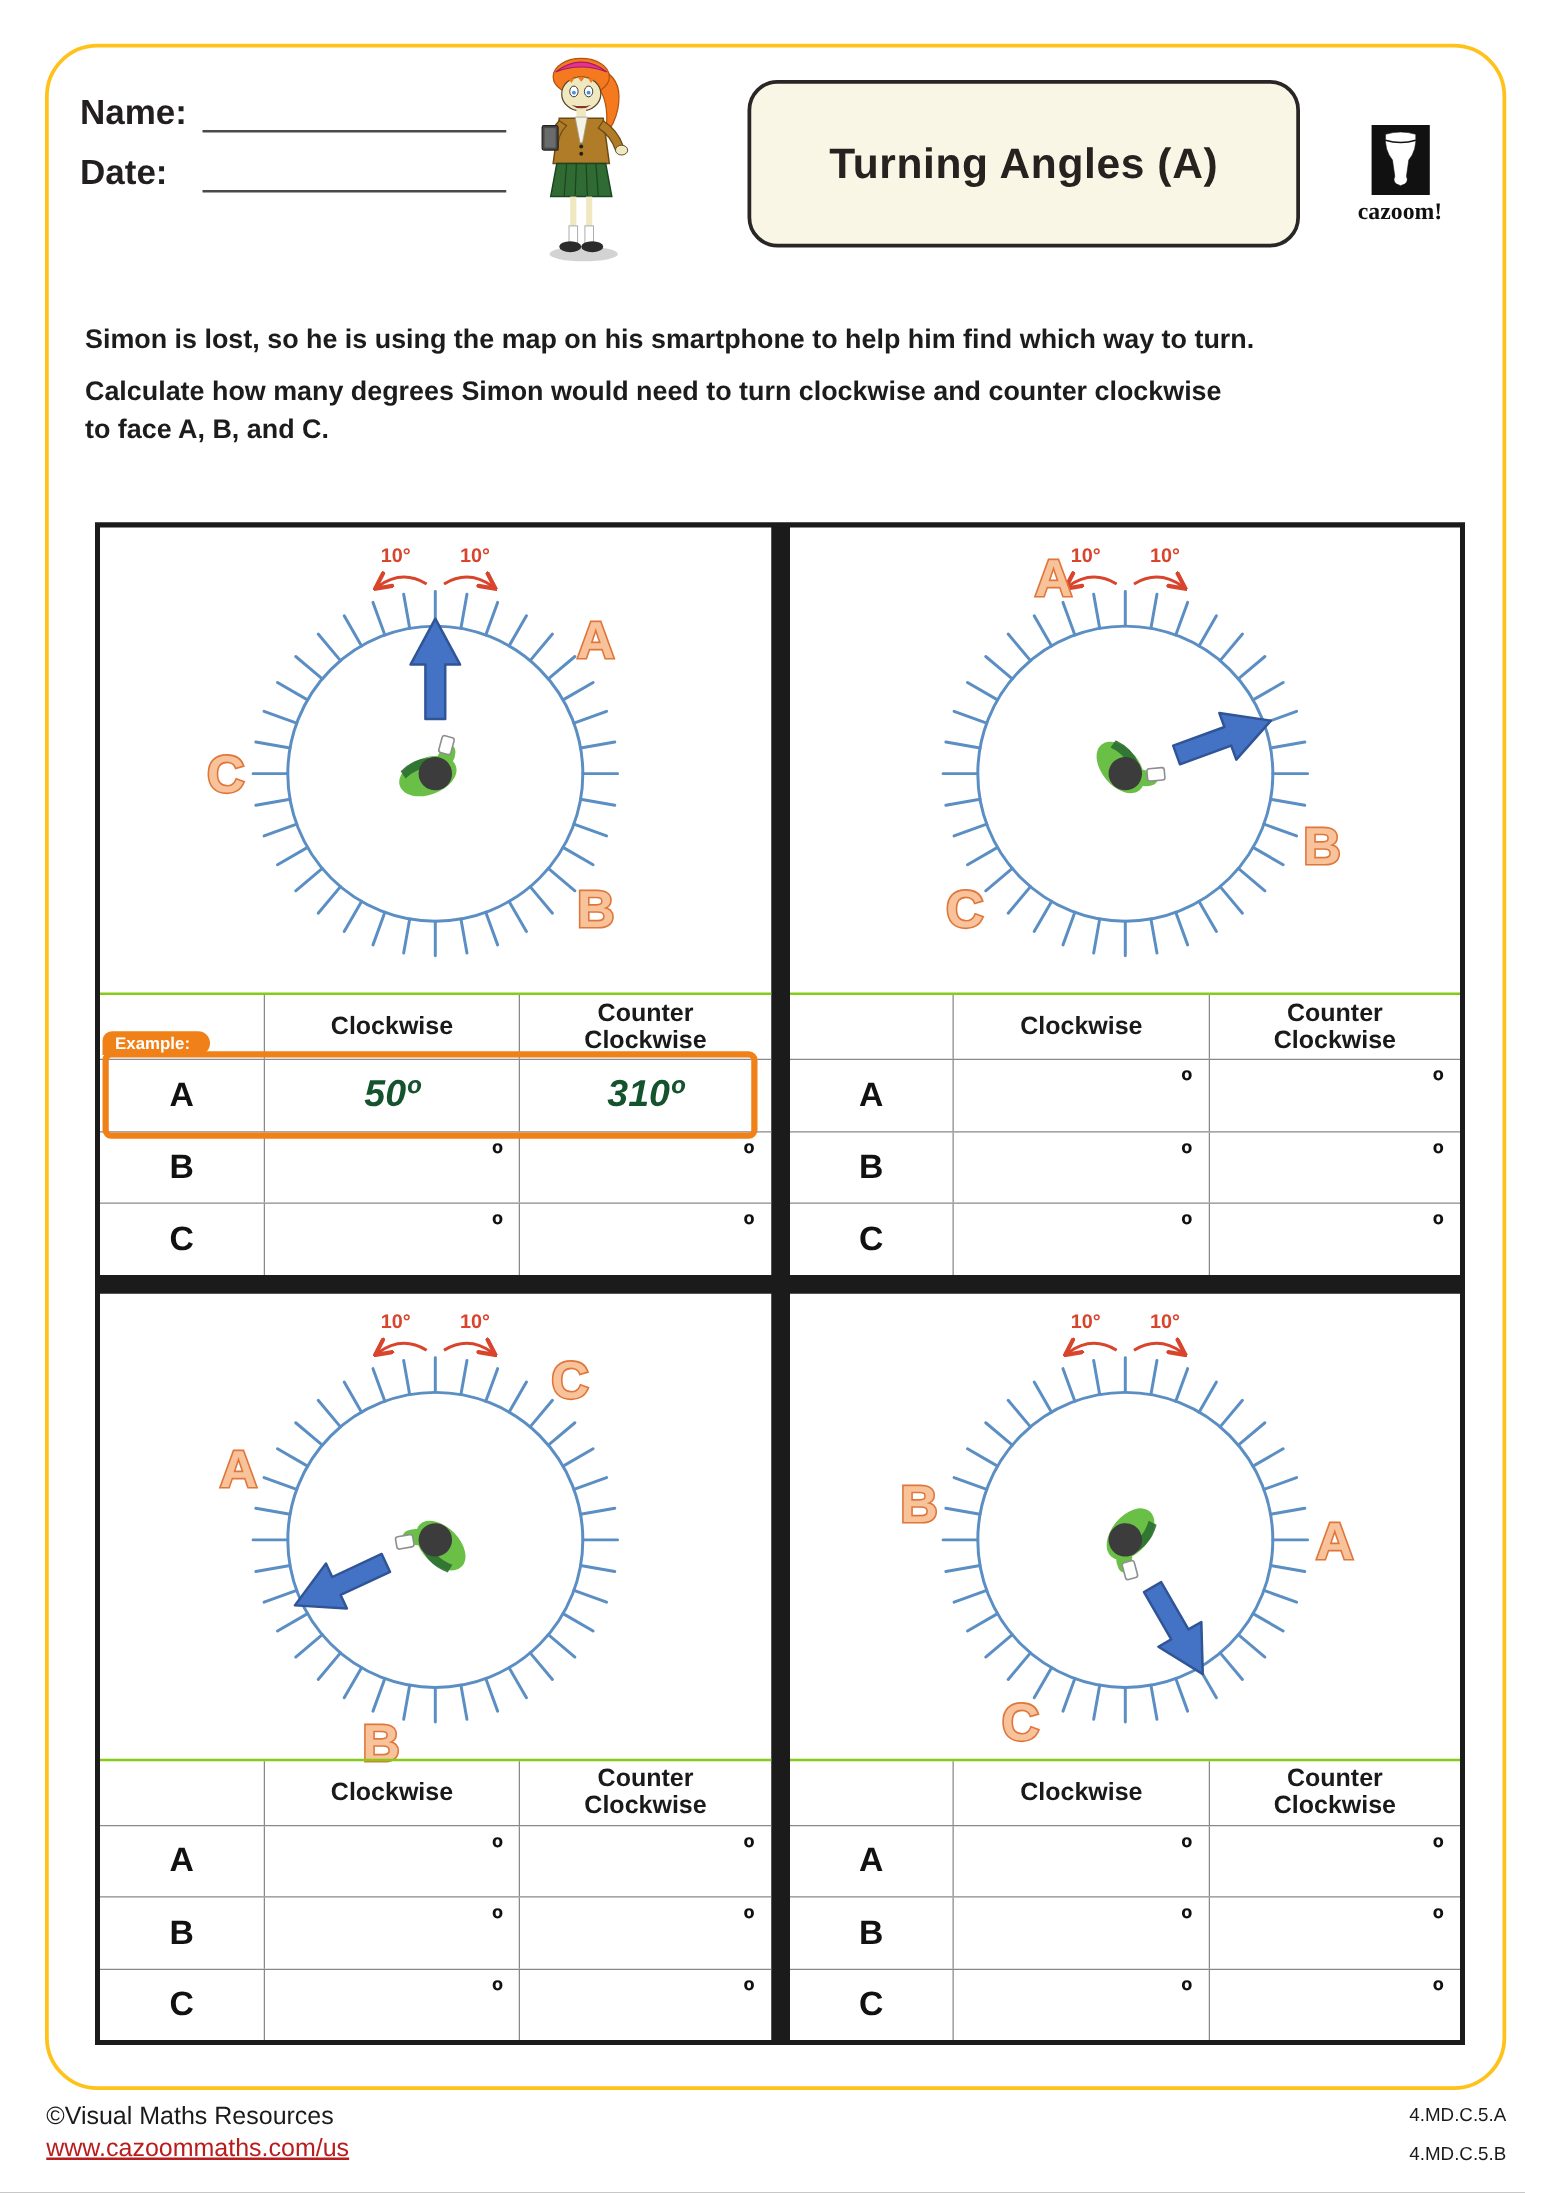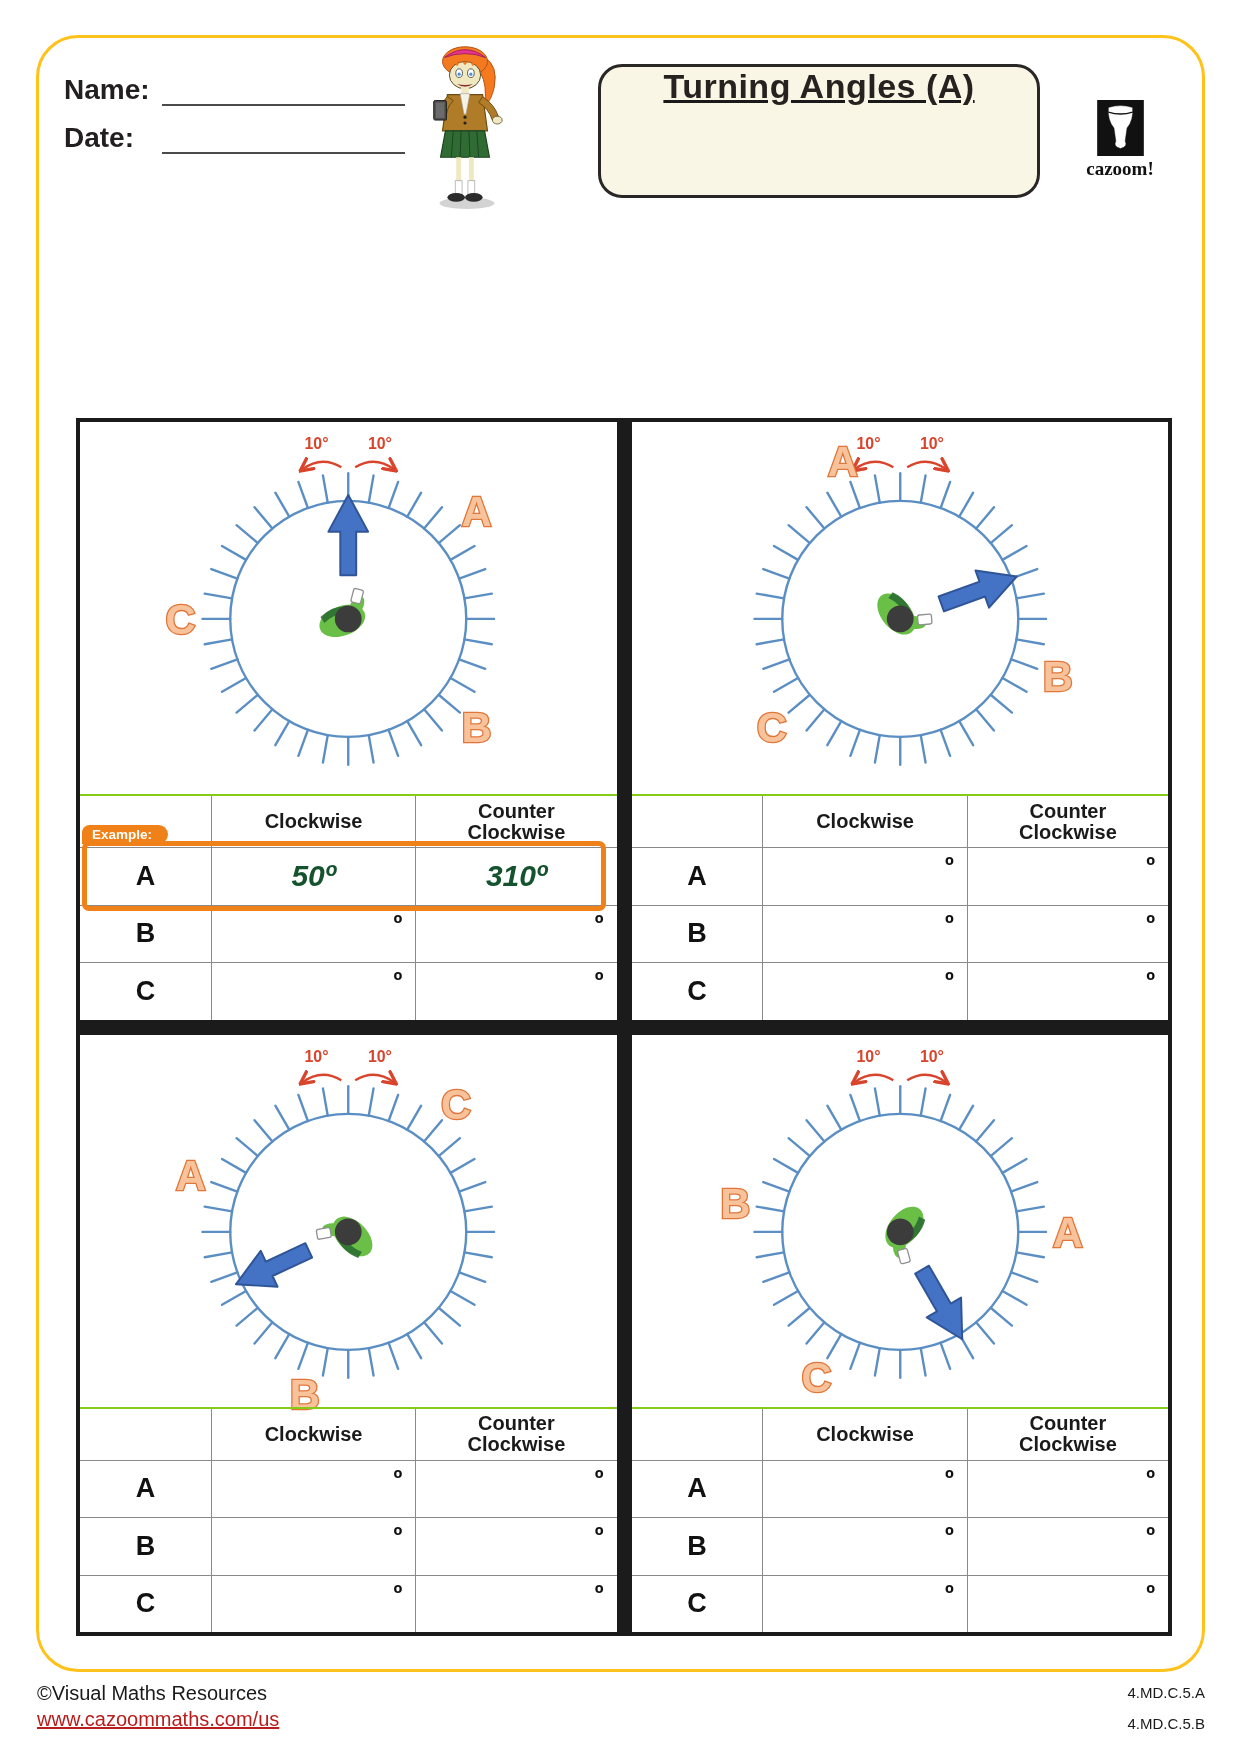--- a/index.html
+++ b/index.html
@@ -5,21 +5,21 @@
   html,body{margin:0;padding:0;background:#e8e8e8;}
   .page{position:relative;width:1241px;height:1754px;background:#ffffff;font-family:"Liberation Sans",sans-serif;color:#1a1a1a;overflow:hidden;margin:0 auto;}
   .frame{position:absolute;left:36px;top:35px;width:1169px;height:1637px;border:3px solid #FFC21A;border-radius:42px;box-sizing:border-box;}
 
   
   .namedate{position:absolute;left:64px;top:74px;}
   .nd-row{display:flex;align-items:flex-end;margin-bottom:16px;}
   .nd-label{font-weight:bold;font-size:28px;width:88px;color:#231f20;}
   .nd-line{width:243px;height:26px;border-bottom:2px solid #4a4a4a;margin-left:10px;}
   .girl{position:absolute;left:415px;top:36px;width:100px;height:176px;}
-  .titlebox{position:absolute;left:598px;top:64px;width:442px;height:134px;background:#FAF6E6;border:3px solid #2b2626;border-radius:24px;box-sizing:border-box;display:flex;align-items:flex-start;justify-content:center;text-decoration:underline;}
+  .titlebox{position:absolute;left:598px;top:64px;width:442px;height:134px;background:#FAF6E6;border:3px solid #2b2626;border-radius:24px;box-sizing:border-box;display:flex;align-items:center;justify-content:center;}
   .titlebox span{font-weight:bold;font-size:34px;color:#27221f;letter-spacing:0.5px;}
   .logo{position:absolute;left:1072px;top:100px;width:96px;text-align:center;}
   .logo svg{display:inline-block;}
   .logo-text{font-family:Liberation Serif, serif;font-weight:bold;font-size:19px;color:#111;margin-top:-2px;}
 
   
   .instructions{position:absolute;left:68px;top:256px;width:1094px;font-weight:bold;font-size:21.5px;line-height:30px;color:#1c1c1c;}
   .instructions p{margin:0;}
   .instructions p.first{margin-bottom:12px;}
 
@@ -106,20 +106,25 @@
 
   <div class="logo">
     <svg viewBox="0 0 50 60" width="47" height="56">
       <rect width="50" height="60" fill="#111111"></rect>
       <path d="M 12 8 Q 25 4 38 8 Q 39 22 32 30 L 30 44 Q 33 50 25 52 Q 17 50 20 44 L 18 30 Q 11 22 12 8 Z" fill="#ffffff" stroke="#111111" stroke-width="0.5"></path>
       <path d="M 12 13 Q 25 17 38 13" stroke="#111111" stroke-width="1.4" fill="none"></path>
     </svg>
     <div class="logo-text">cazoom!</div>
   </div>
 
+  <div class="instructions">
+    <p class="first">Simon is lost, so he is using the map on his smartphone to help him find which way to turn.</p>
+    <p>Calculate how many degrees Simon would need to turn clockwise and counter clockwise</p>
+    <p>to face A, B, and C.</p>
+  </div>
 
   <div class="grid">
 
     <div class="quad">
       <svg class="compass" viewBox="0 0 541 372">
           <defs>
             <marker id="ra0" viewBox="0 0 10 10" refX="7" refY="5" markerWidth="6.5" markerHeight="6.5" orient="auto">
               <path d="M1,1 L9,5 L1,9" fill="none" stroke="#D9442C" stroke-width="2.2" stroke-linecap="round"></path>
             </marker>
           </defs>

